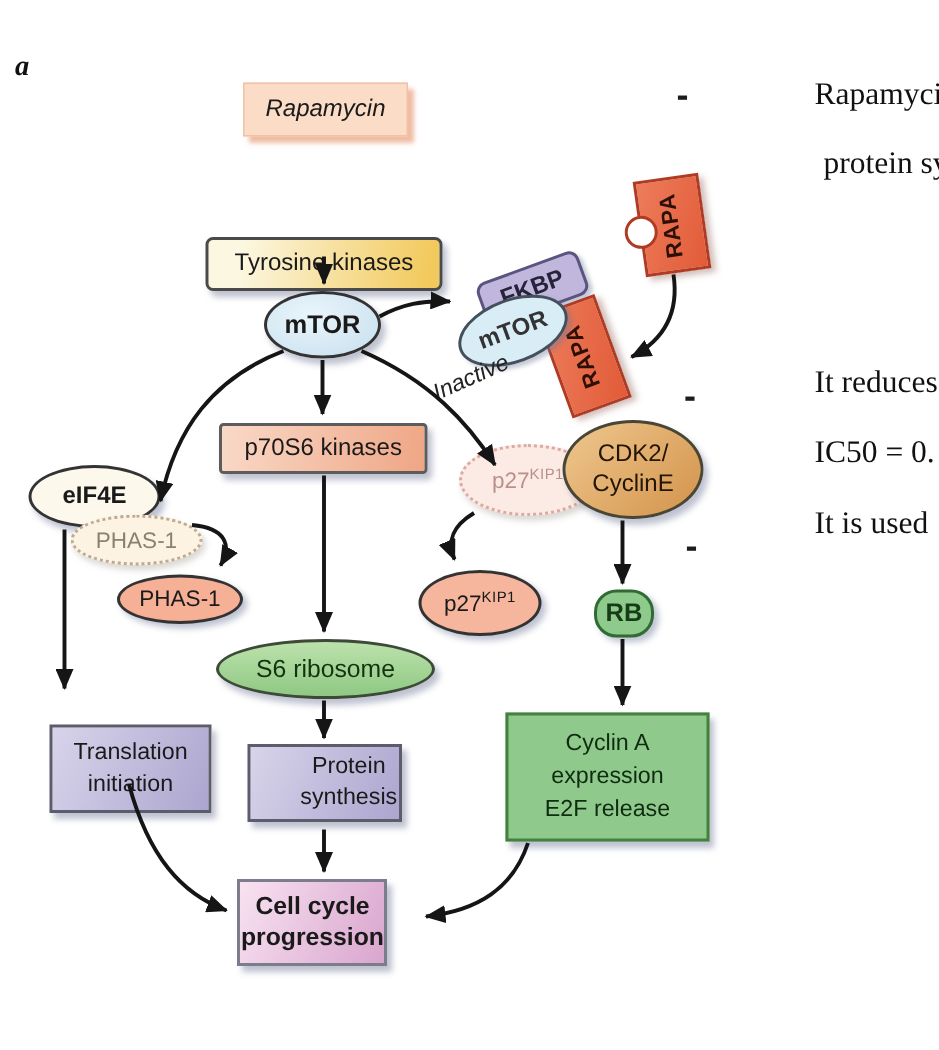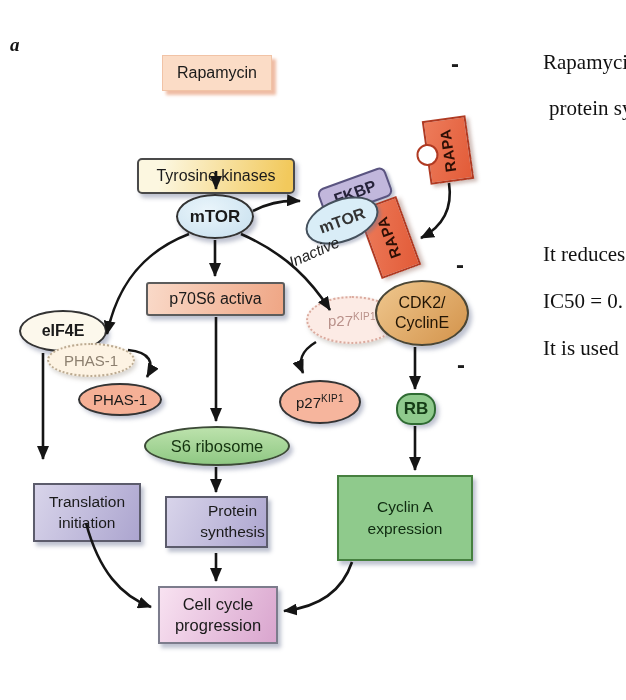--- a/index.html
+++ b/index.html
@@ -6,34 +6,34 @@
   #canvas{
     position:relative;width:626px;height:700px;background:#ffffff;
     overflow:hidden;font-family:"Liberation Sans",sans-serif;color:#1a1a1a;
   }
   .node{position:absolute;display:flex;align-items:center;justify-content:center;
     text-align:center;box-sizing:border-box;}
   
   .fig-label{position:absolute;left:10px;top:34px;font:italic 700 19px "Liberation Serif",serif;color:#111;}
   
   .rapamycin{left:162px;top:55px;width:110px;height:36px;background:#fbdcc6;
-    border:1px solid #f1c3a6;box-shadow:4px 4px 3px rgba(233,166,134,.75);font-size:16px;}
+    border:1px solid #f1c3a6;box-shadow:4px 4px 3px rgba(233,166,134,.75);font-size:16px;font-style:italic;}
   .tyrosine{left:137px;top:134px;width:158px;height:36px;border:2px solid #4a4a4a;border-radius:5px;
     background:linear-gradient(100deg,#fcf7e0 15%,#f2c95c 95%);
     box-shadow:3px 4px 4px rgba(110,120,150,.45);font-size:16px;margin-top:24px;}
   .p70s6{left:146px;top:282px;width:139px;height:34px;border:2px solid #5c5c5c;border-radius:3px;
     background:linear-gradient(100deg,#f9d9c8,#efa685);
     box-shadow:3px 4px 4px rgba(110,120,150,.45);font-size:16px;}
   .lavbox{border:2px solid #5c5c6c;background:linear-gradient(115deg,#d8d4ea,#aca5cf);
     box-shadow:3px 4px 4px rgba(110,120,150,.45);font-size:15.5px;line-height:1.35;}
   .translation{left:33px;top:463px;width:108px;height:59px;margin-top:20px;}
   .protein{left:165px;top:496px;width:103px;height:52px;padding-left:32px;}
-  .cellcycle{left:158px;top:586px;width:120px;height:58px;border:2px solid #7c7c8c;
+  .cellcycle{left:158px;top:586px;width:100px;height:58px;border:2px solid #7c7c8c;
     background:linear-gradient(115deg,#f8e2f1,#d9a5ce);
-    box-shadow:3px 4px 4px rgba(110,120,150,.45);font-size:16.5px;font-weight:400;line-height:1.3;}
+    box-shadow:3px 4px 4px rgba(110,120,150,.45);font-size:16.5px;font-weight:700;line-height:1.3;justify-content:flex-end;}
   .cyclina{left:337px;top:475px;width:136px;height:86px;border:2px solid #46803f;background:#8fca8c;
     box-shadow:3px 4px 4px rgba(110,120,150,.45);font-size:15.5px;line-height:1.4;color:#0f2b10;}
   .rb{left:396px;top:393px;width:40px;height:32px;border:2.5px solid #2f6b33;border-radius:15px;
     background:#8fca8d;box-shadow:3px 3px 4px rgba(110,120,150,.45);
     font-size:17px;font-weight:700;color:#153c16;}
   
   .ell{border-radius:50%;}
   .mtor{left:176px;top:194px;width:78px;height:45px;border:2px solid #333;
     background:radial-gradient(ellipse at 40% 35%,#eaf5fb,#c6dfee);
     box-shadow:3px 4px 4px rgba(110,120,150,.45);font-size:17px;font-weight:700;}
@@ -126,21 +126,21 @@
     <span class="vtext">RAPA</span>
   </div>
   <div class="node z2 ell imtor">mTOR</div>
   <div class="node z2 inactive">Inactive</div>
 
   <div class="node z2 rapa rapaf">
     <div class="notch"></div>
     <span class="vtext">RAPA</span>
   </div>
 
-  <div class="node z2 p70s6">p70S6 activa</div>
+  <div class="node z2 p70s6">p70S6 kinases</div>
 
   <div class="node z2 ell eif4e">eIF4E</div>
 
   <div class="node z2 ell phas1d">PHAS-1</div>
 
   <div class="node z2 ell phas1s">PHAS-1</div>
 
   <div class="node z2 ell p27d">
     <span>
       <span>p27</span><span class="sup">KIP1</span>
@@ -175,20 +175,21 @@
     <div>
       <div>Protein</div>
       <div>synthesis</div>
     </div>
   </div>
 
   <div class="node z2 cyclina">
     <div>
       <div>Cyclin A</div>
       <div>expression</div>
+      <div>E2F release</div>
     </div>
   </div>
 
   <div class="node z2 cellcycle">
     <div>
       <div>Cell cycle</div>
       <div>progression</div>
     </div>
   </div>
 

